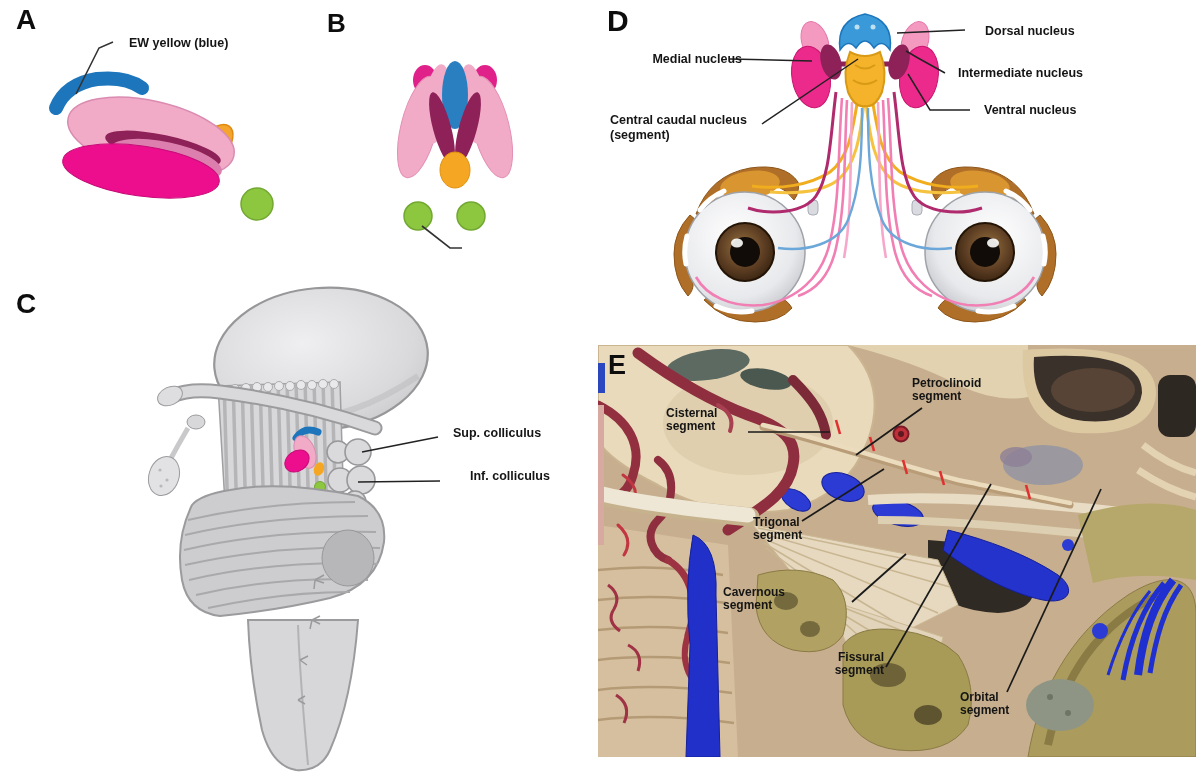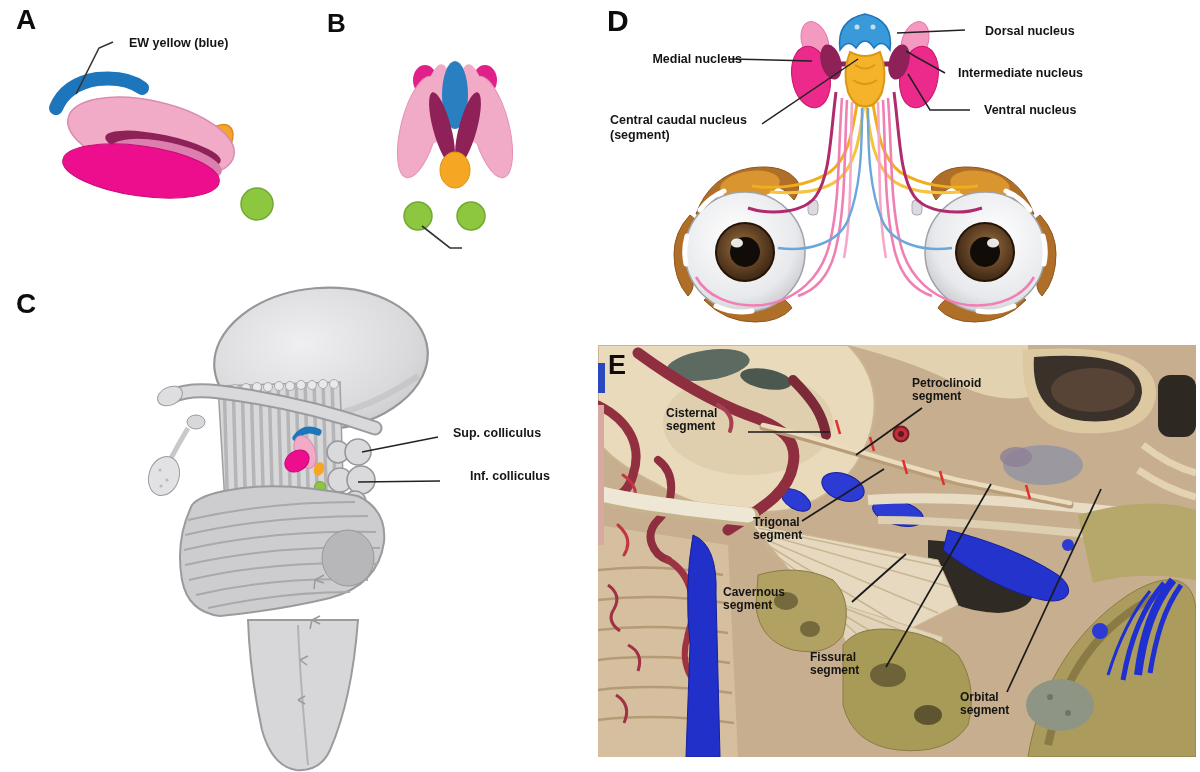--- a/index.html
+++ b/index.html
@@ -357,16 +357,16 @@
   <div class="lbl" style="left:972px;top:103px;width:110px">Ventral nucleus</div>
   <div class="lbl" style="left:598px;top:113px;width:170px;text-align:left">
     <span>Central caudal nucleus</span><br>
     <span>(segment)</span>
   </div>
 
   <div class="lbl-e" style="left:666px;top:407px;width:78px">Cisternal segment</div>
   <div class="lbl-e" style="left:912px;top:377px;width:94px">Petroclinoid segment</div>
   <div class="lbl-e" style="left:753px;top:516px;width:70px">Trigonal segment</div>
   <div class="lbl-e" style="left:723px;top:586px;width:68px">Cavernous segment</div>
-  <div class="lbl-e" style="left:810px;top:651px;width:74px;text-align:left">Fissural segment</div>
+  <div class="lbl-e" style="left:810px;top:651px;width:74px;text-align:right">Fissural segment</div>
   <div class="lbl-e" style="left:960px;top:691px;width:80px">Orbital segment</div>
 
 </div>
 
 </body></html>

